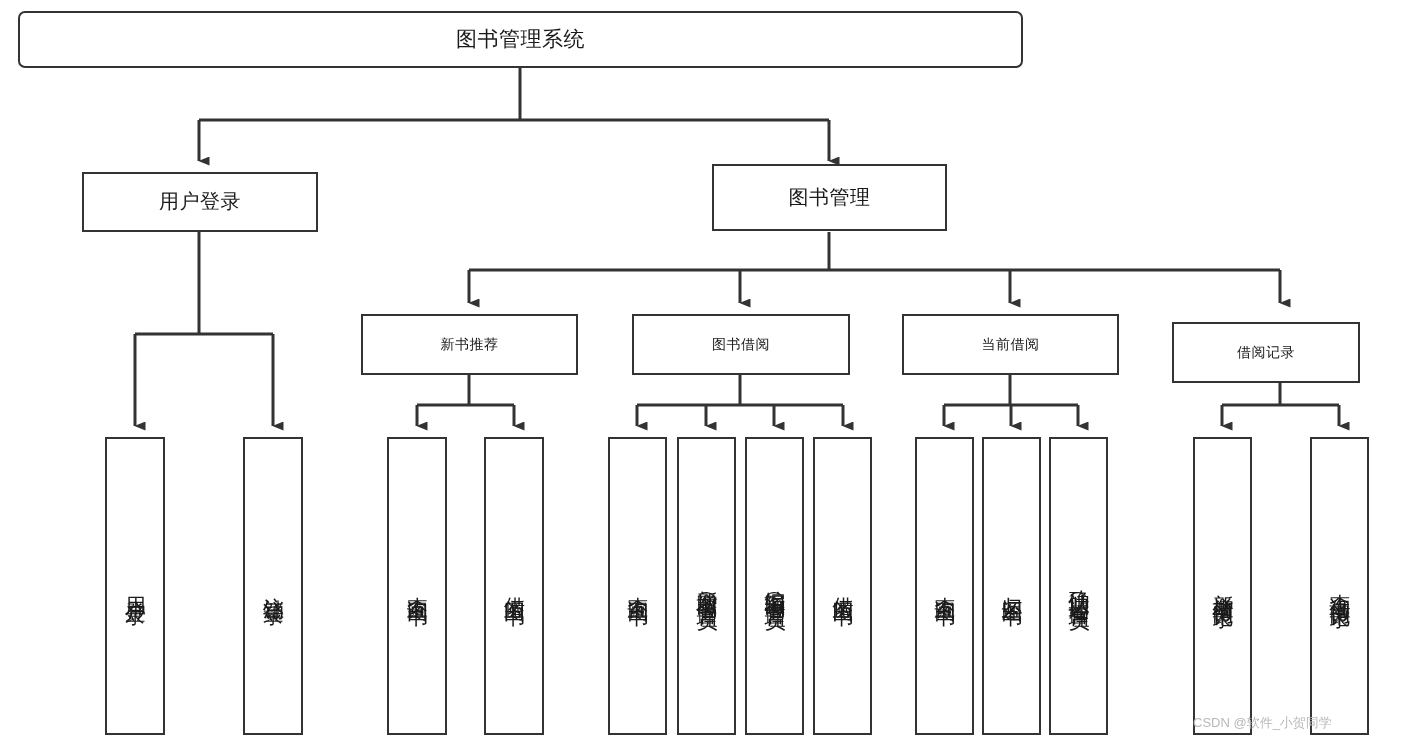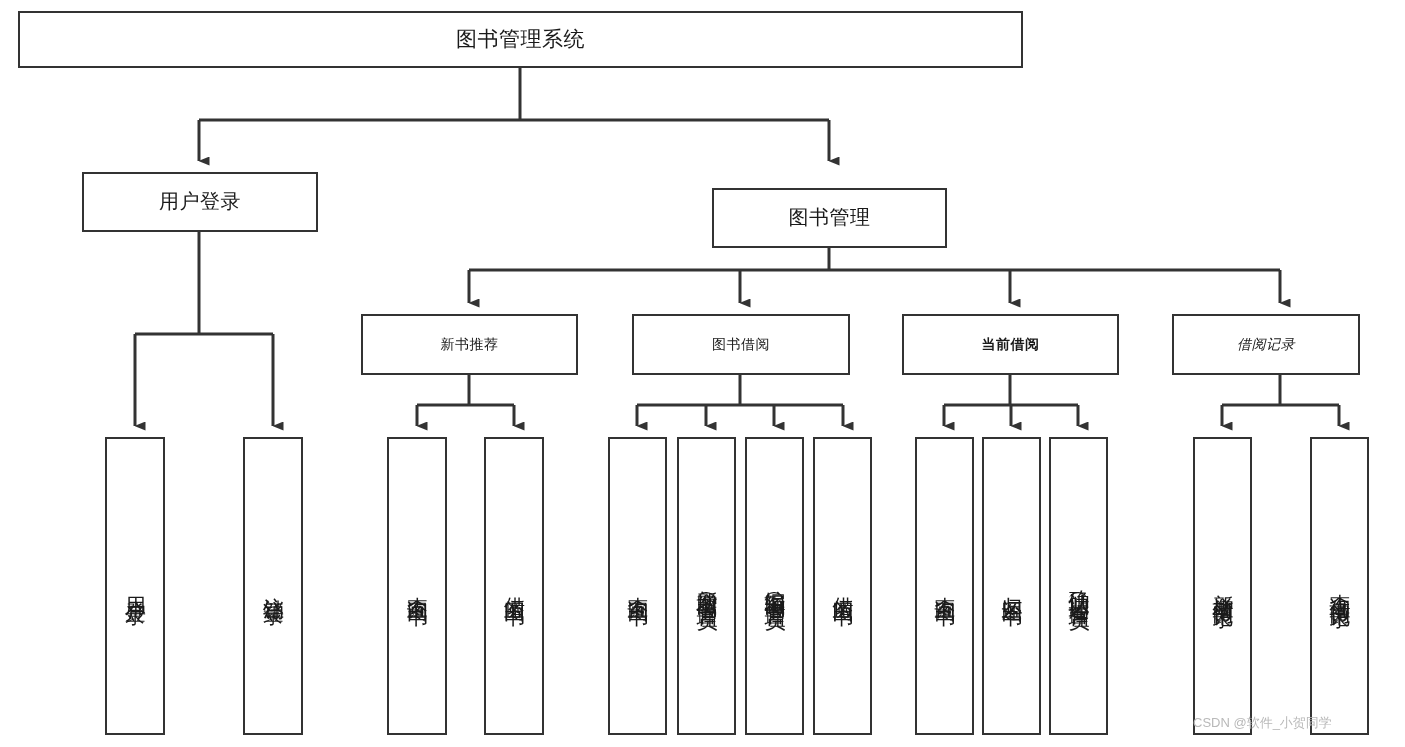--- a/index.html
+++ b/index.html
@@ -93,41 +93,41 @@
       <path d="M1011,405 L1011,426" marker-end="url(#arrowhead)"></path>
       <path d="M1078,405 L1078,426" marker-end="url(#arrowhead)"></path>
 
       <path d="M1280,375 L1280,405"></path>
       <path d="M1222,405 L1339,405"></path>
       <path d="M1222,405 L1222,426" marker-end="url(#arrowhead)"></path>
       <path d="M1339,405 L1339,426" marker-end="url(#arrowhead)"></path>
     </g>
   </svg>
 
-  <div class="node-box lvl0" id="node-root" style="left: 18px; top: 11px; width: 1005px; height: 57px;">
+  <div class="node-box lvl0" id="node-root" style="left: 18px; top: 11px; width: 1005px; height: 57px; border-radius: 7px;">
     <span class="node-label">图书管理系统</span>
   </div>
 
   <div class="node-box lvl1" id="node-l1-0" style="left: 82px; top: 172px; width: 236px; height: 60px;">
     <span class="node-label">用户登录</span>
   </div>
-  <div class="node-box lvl1" id="node-l1-1" style="left: 712px; top: 188px; width: 235px; height: 60px;">
+  <div class="node-box lvl1" id="node-l1-1" style="left: 712px; top: 164px; width: 235px; height: 67px;">
     <span class="node-label">图书管理</span>
   </div>
 
   <div class="node-box lvl2" id="node-l2-0" style="left: 361px; top: 314px; width: 217px; height: 61px;">
     <span class="node-label">新书推荐</span>
   </div>
   <div class="node-box lvl2" id="node-l2-1" style="left: 632px; top: 314px; width: 218px; height: 61px;">
     <span class="node-label">图书借阅</span>
   </div>
-  <div class="node-box lvl2" id="node-l2-2" style="left: 902px; top: 314px; width: 217px; height: 61px; font-weight: bold;">
+  <div class="node-box lvl2" id="node-l2-2" style="left: 902px; top: 314px; width: 217px; height: 61px;">
     <span class="node-label">当前借阅</span>
   </div>
-  <div class="node-box lvl2" id="node-l2-3" style="left: 1172px; top: 314px; width: 188px; height: 61px; font-style: italic;">
+  <div class="node-box lvl2" id="node-l2-3" style="left: 1172px; top: 322px; width: 188px; height: 61px;">
     <span class="node-label">借阅记录</span>
   </div>
 
   <div class="node-box leaf" id="node-leaf-0" style="left: 105px; top: 437px; width: 60px; height: 298px;">
     <span class="node-label">用户登录</span>
   </div>
   <div class="node-box leaf" id="node-leaf-1" style="left: 243px; top: 437px; width: 60px; height: 298px;">
     <span class="node-label">注销登录</span>
   </div>
   <div class="node-box leaf" id="node-leaf-2" style="left: 387px; top: 437px; width: 60px; height: 298px;">

